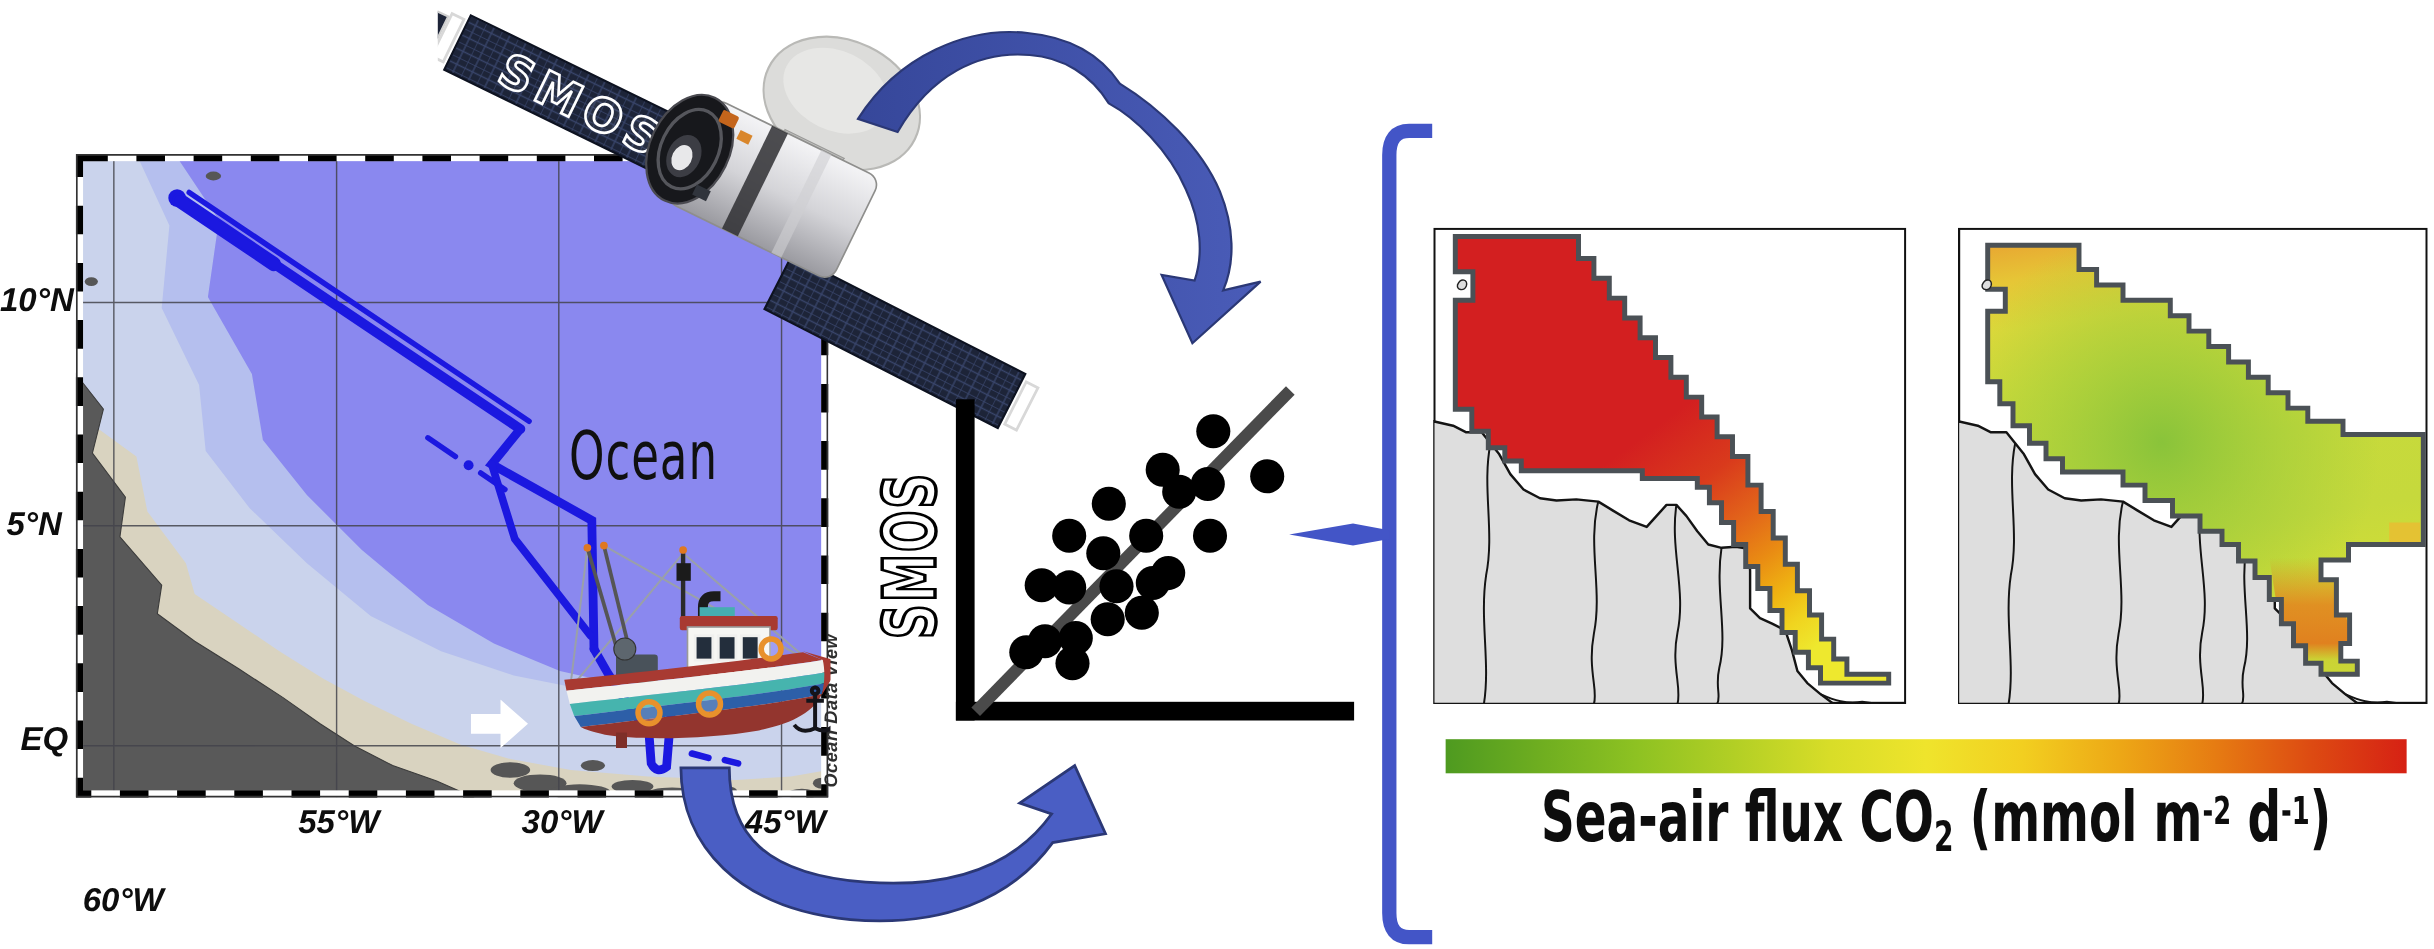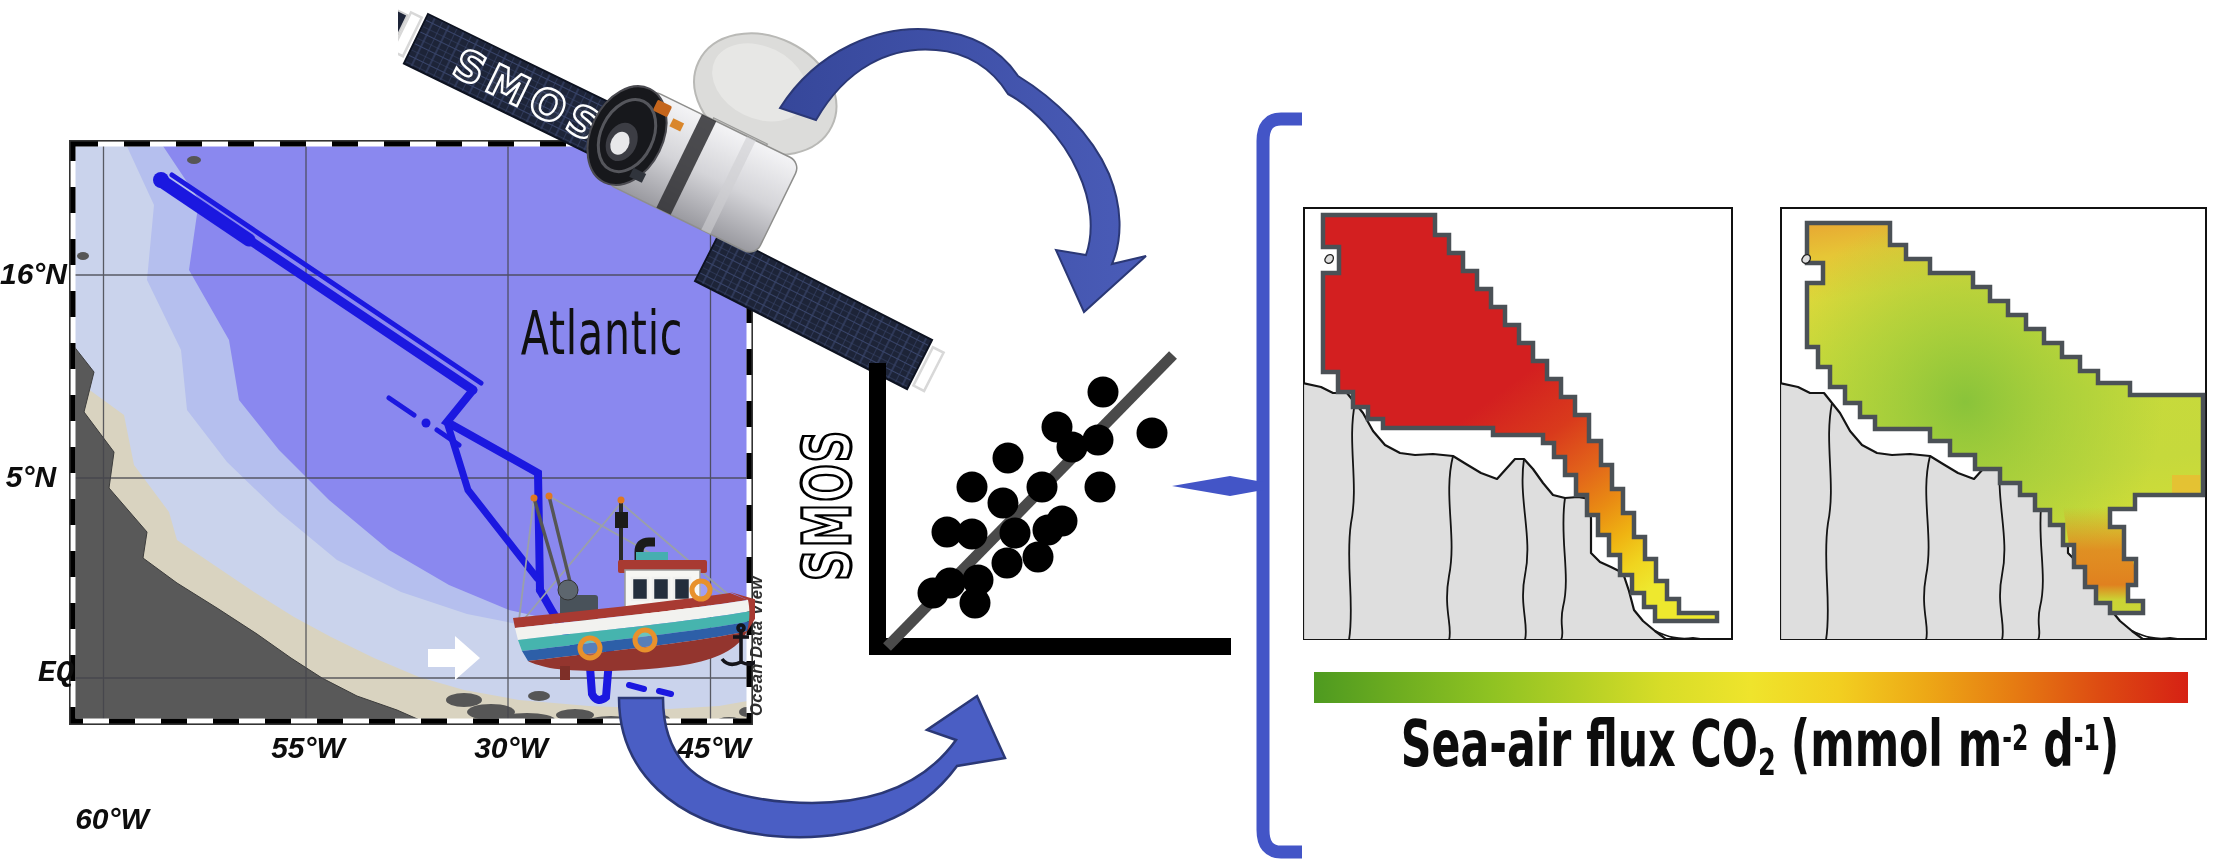--- a/index.html
+++ b/index.html
@@ -77,30 +77,30 @@
       <path d="M471 450 C490 485 505 505 521 527 L523 554 Q528 564 537 557 L541 508" stroke-width="8"></path>
       <path d="M560 545 L575 549" stroke-width="6"></path>
       <path d="M590 551 L602 554" stroke-width="6"></path>
     </g>
 
     <rect x="3" y="3" width="678" height="579" fill="none" stroke="#ffffff" stroke-width="7"></rect>
     <rect x="3" y="3" width="678" height="579" fill="none" stroke="#000000" stroke-width="7" stroke-dasharray="26 26"></rect>
     <rect x="0.8" y="0.8" width="682.4" height="583.4" fill="none" stroke="#333" stroke-width="1.6"></rect>
   </svg>
 
-  <div class="abs tick ytick" style="left:0;top:257px;">16°N</div>
+  <div class="abs tick ytick" style="left:0;top:257px;">10°N</div>
   <div class="abs tick ytick" style="left:0;top:460px;text-align:center;">5°N</div>
-  <div class="abs tick ytick" style="left:12px;top:656px;font-family:Liberation Mono, monospace;">EQ</div>
+  <div class="abs tick ytick" style="left:0;top:656px;">EQ</div>
   <div class="abs tick xtick" style="left:64px;top:765px;margin-top:37px;">60°W</div>
   <div class="abs tick xtick" style="left:260px;top:731px;">55°W</div>
   <div class="abs tick xtick" style="left:463px;top:731px;">30°W</div>
   <div class="abs tick xtick" style="left:666px;top:731px;">45°W</div>
 
-  <div class="abs center-xy" style="left:602px;top:333px;">
-    <span class="techno ocean-name">Atlantic</span></div>
+  <div class="abs center-xy" style="left:585px;top:415px;">
+    <span class="techno ocean-name">Ocean</span></div>
   <svg class="abs" style="left:428px;top:636px;" width="52" height="44" viewBox="0 0 52 44">
     <polygon points="0,13 27,13 27,0 52,22 27,44 27,31 0,31" fill="#ffffff"></polygon>
   </svg>
   <div class="abs odv" style="left:747px;top:716px;">Ocean Data View</div>
 
   <svg class="abs" style="left:575px;top:660px;" width="480" height="203" viewBox="0 0 480 203">
     <path d="M44 38 C44 108 96 166 198 176 C280 183 344 158 382 106 L430 98 L402 36 L352 70 L381 80 C348 126 294 148 212 142 C120 135 88 98 88 38 Z" stroke-width="2.5" fill="#4a5ec4" stroke="#2b3876"></path>
   </svg>
 
   <svg class="abs" style="left:505px;top:490px;" width="250" height="195" viewBox="0 0 250 195">

